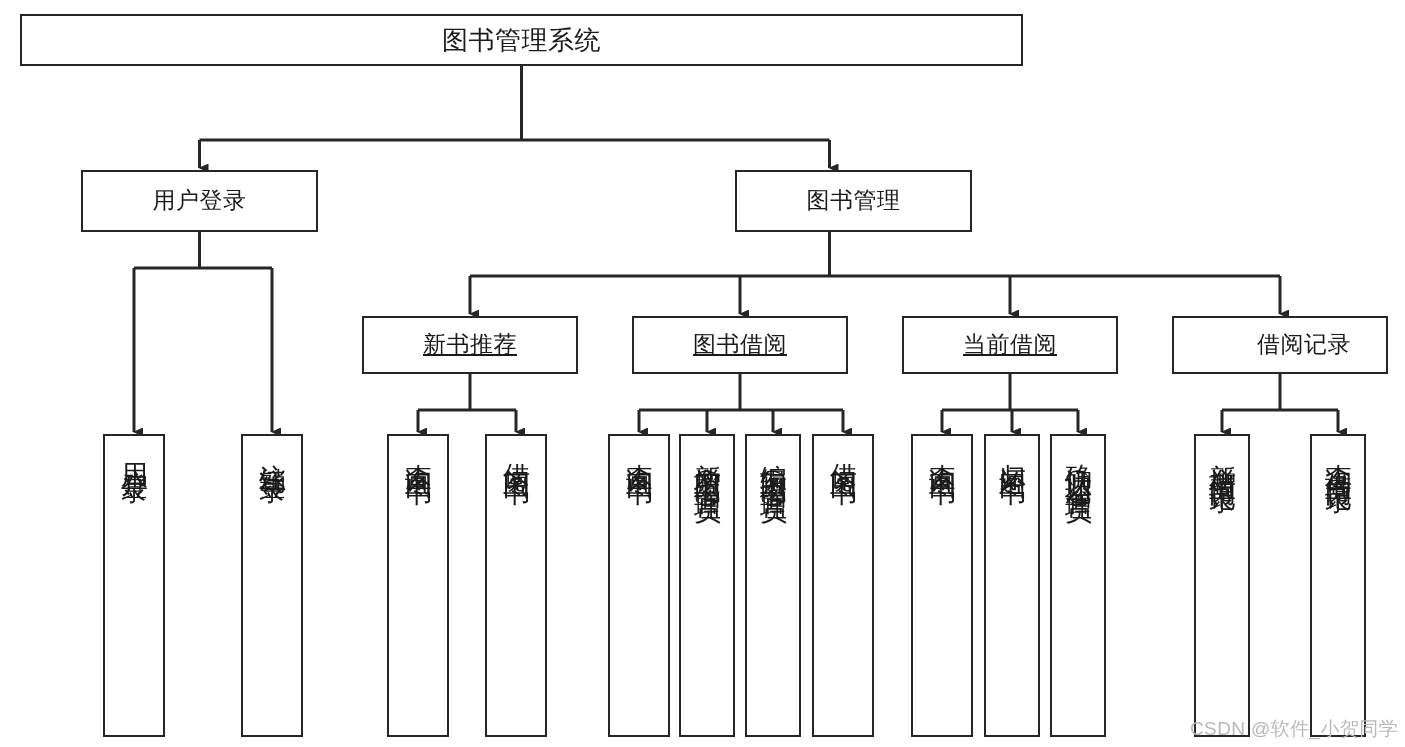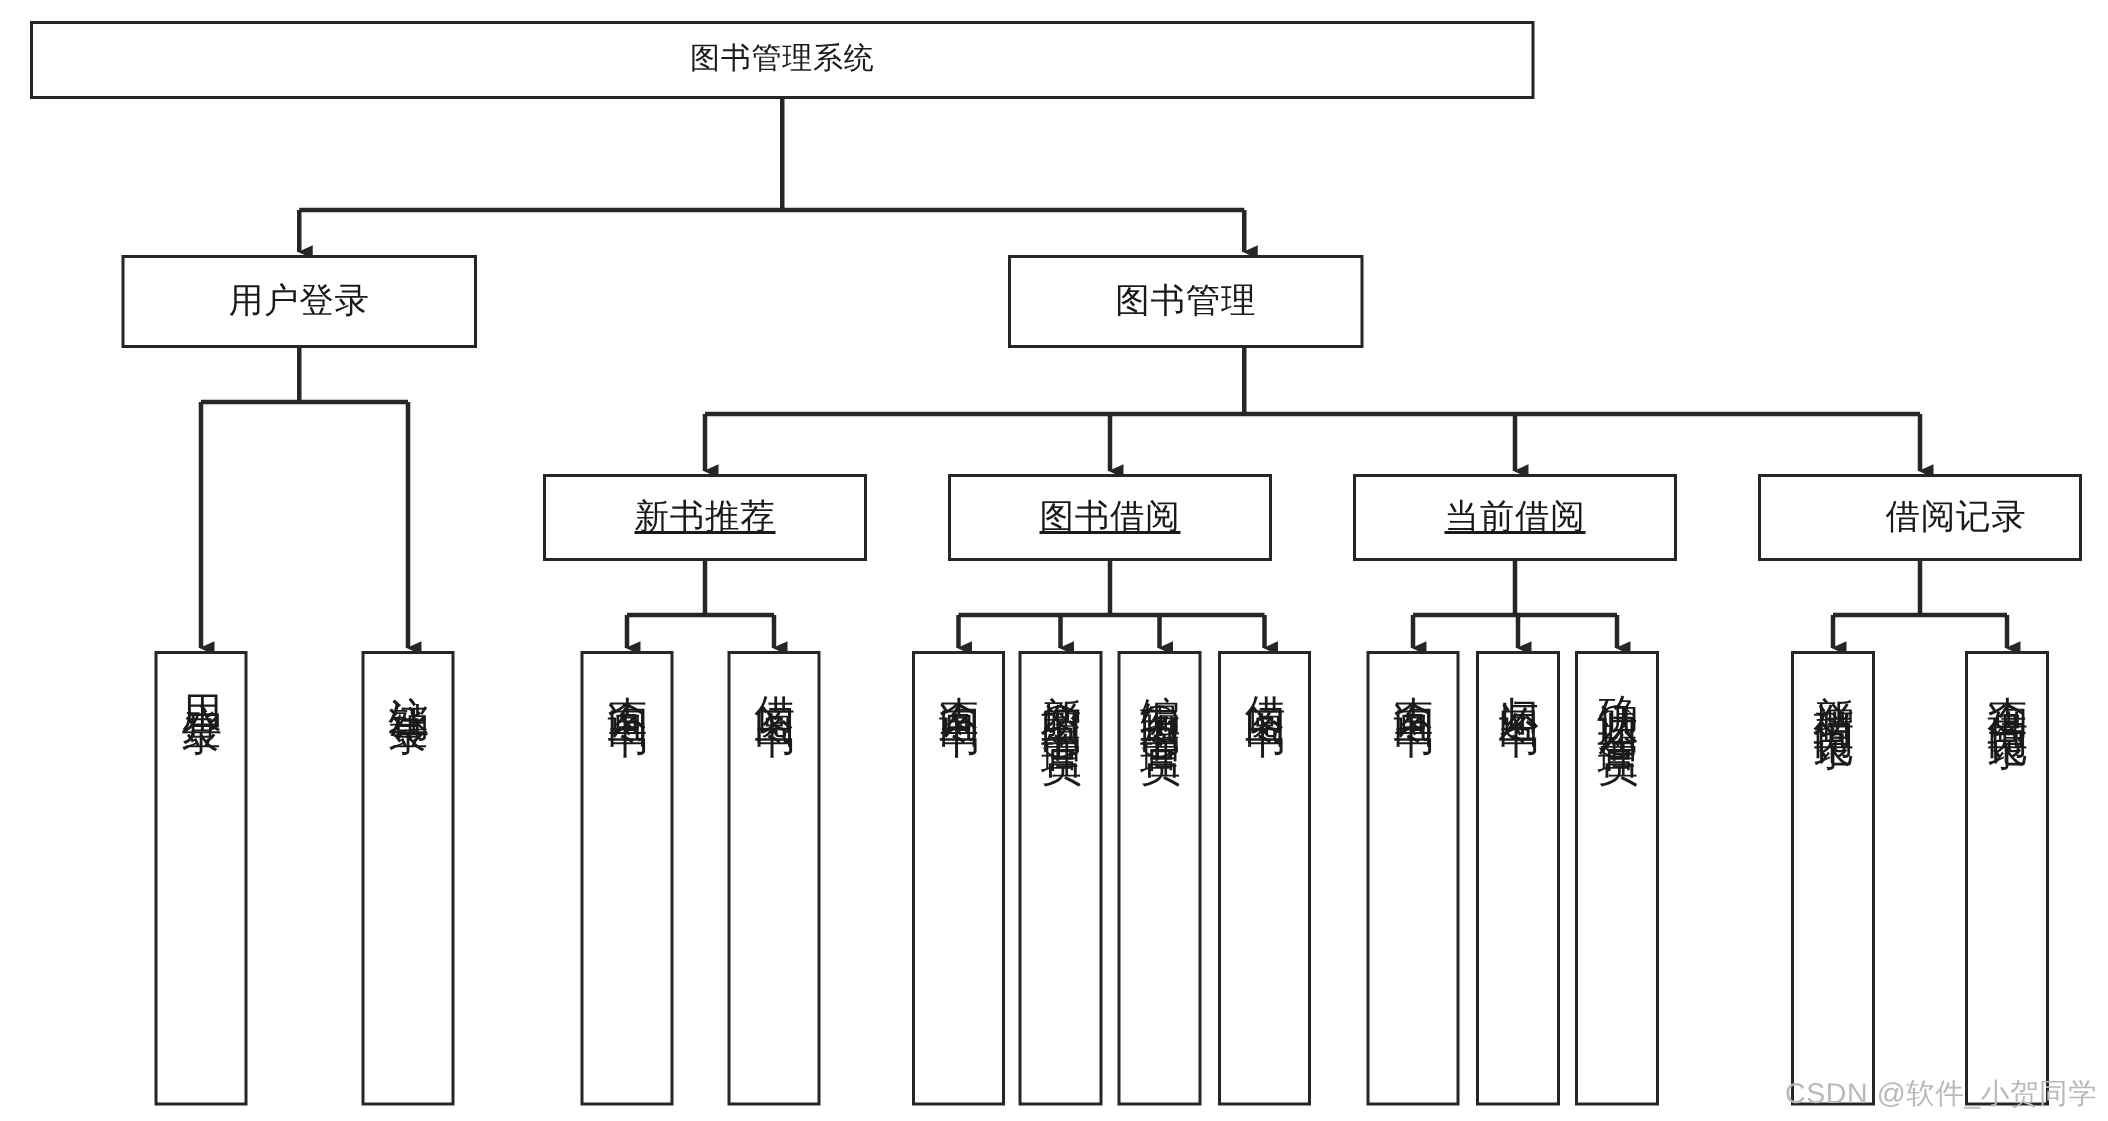--- a/index.html
+++ b/index.html
@@ -39,21 +39,21 @@
     display: block;
     text-align: center;
     line-height: 1.18;
     white-space: nowrap;
   }
   .node.horizontal .label {
     font-size: 23px;
     letter-spacing: 0.5px;
   }
   .node.root .label {
-    font-size: 20px;
+    font-size: 26px;
   }
   .node.vertical {
     align-items: flex-start;
     padding-top: 6px;
   }
   .node.vertical .label {
     writing-mode: vertical-rl;
     text-orientation: upright;
     font-size: 27px;
     line-height: 1.0;
@@ -116,21 +116,21 @@
       </g>
   </svg>
 
   <div id="nodes-layer">
       <div class="node root horizontal" style="left: 20px; top: 14px; width: 1003px; height: 52px;">
         <span class="label">图书管理系统</span>
       </div>
       <div class="node level2 horizontal" style="left: 81px; top: 170px; width: 237px; height: 62px;">
         <span class="label">用户登录</span>
       </div>
-      <div class="node level2 horizontal" style="left: 672px; top: 170px; width: 237px; height: 62px;">
+      <div class="node level2 horizontal" style="left: 735px; top: 170px; width: 237px; height: 62px;">
         <span class="label">图书管理</span>
       </div>
       <div class="node level3 horizontal" style="left: 362px; top: 316px; width: 216px; height: 58px; text-decoration: underline;">
         <span class="label">新书推荐</span>
       </div>
       <div class="node level3 horizontal" style="left: 632px; top: 316px; width: 216px; height: 58px; text-decoration: underline;">
         <span class="label">图书借阅</span>
       </div>
       <div class="node level3 horizontal" style="left: 902px; top: 316px; width: 216px; height: 58px; text-decoration: underline;">
         <span class="label">当前借阅</span>

